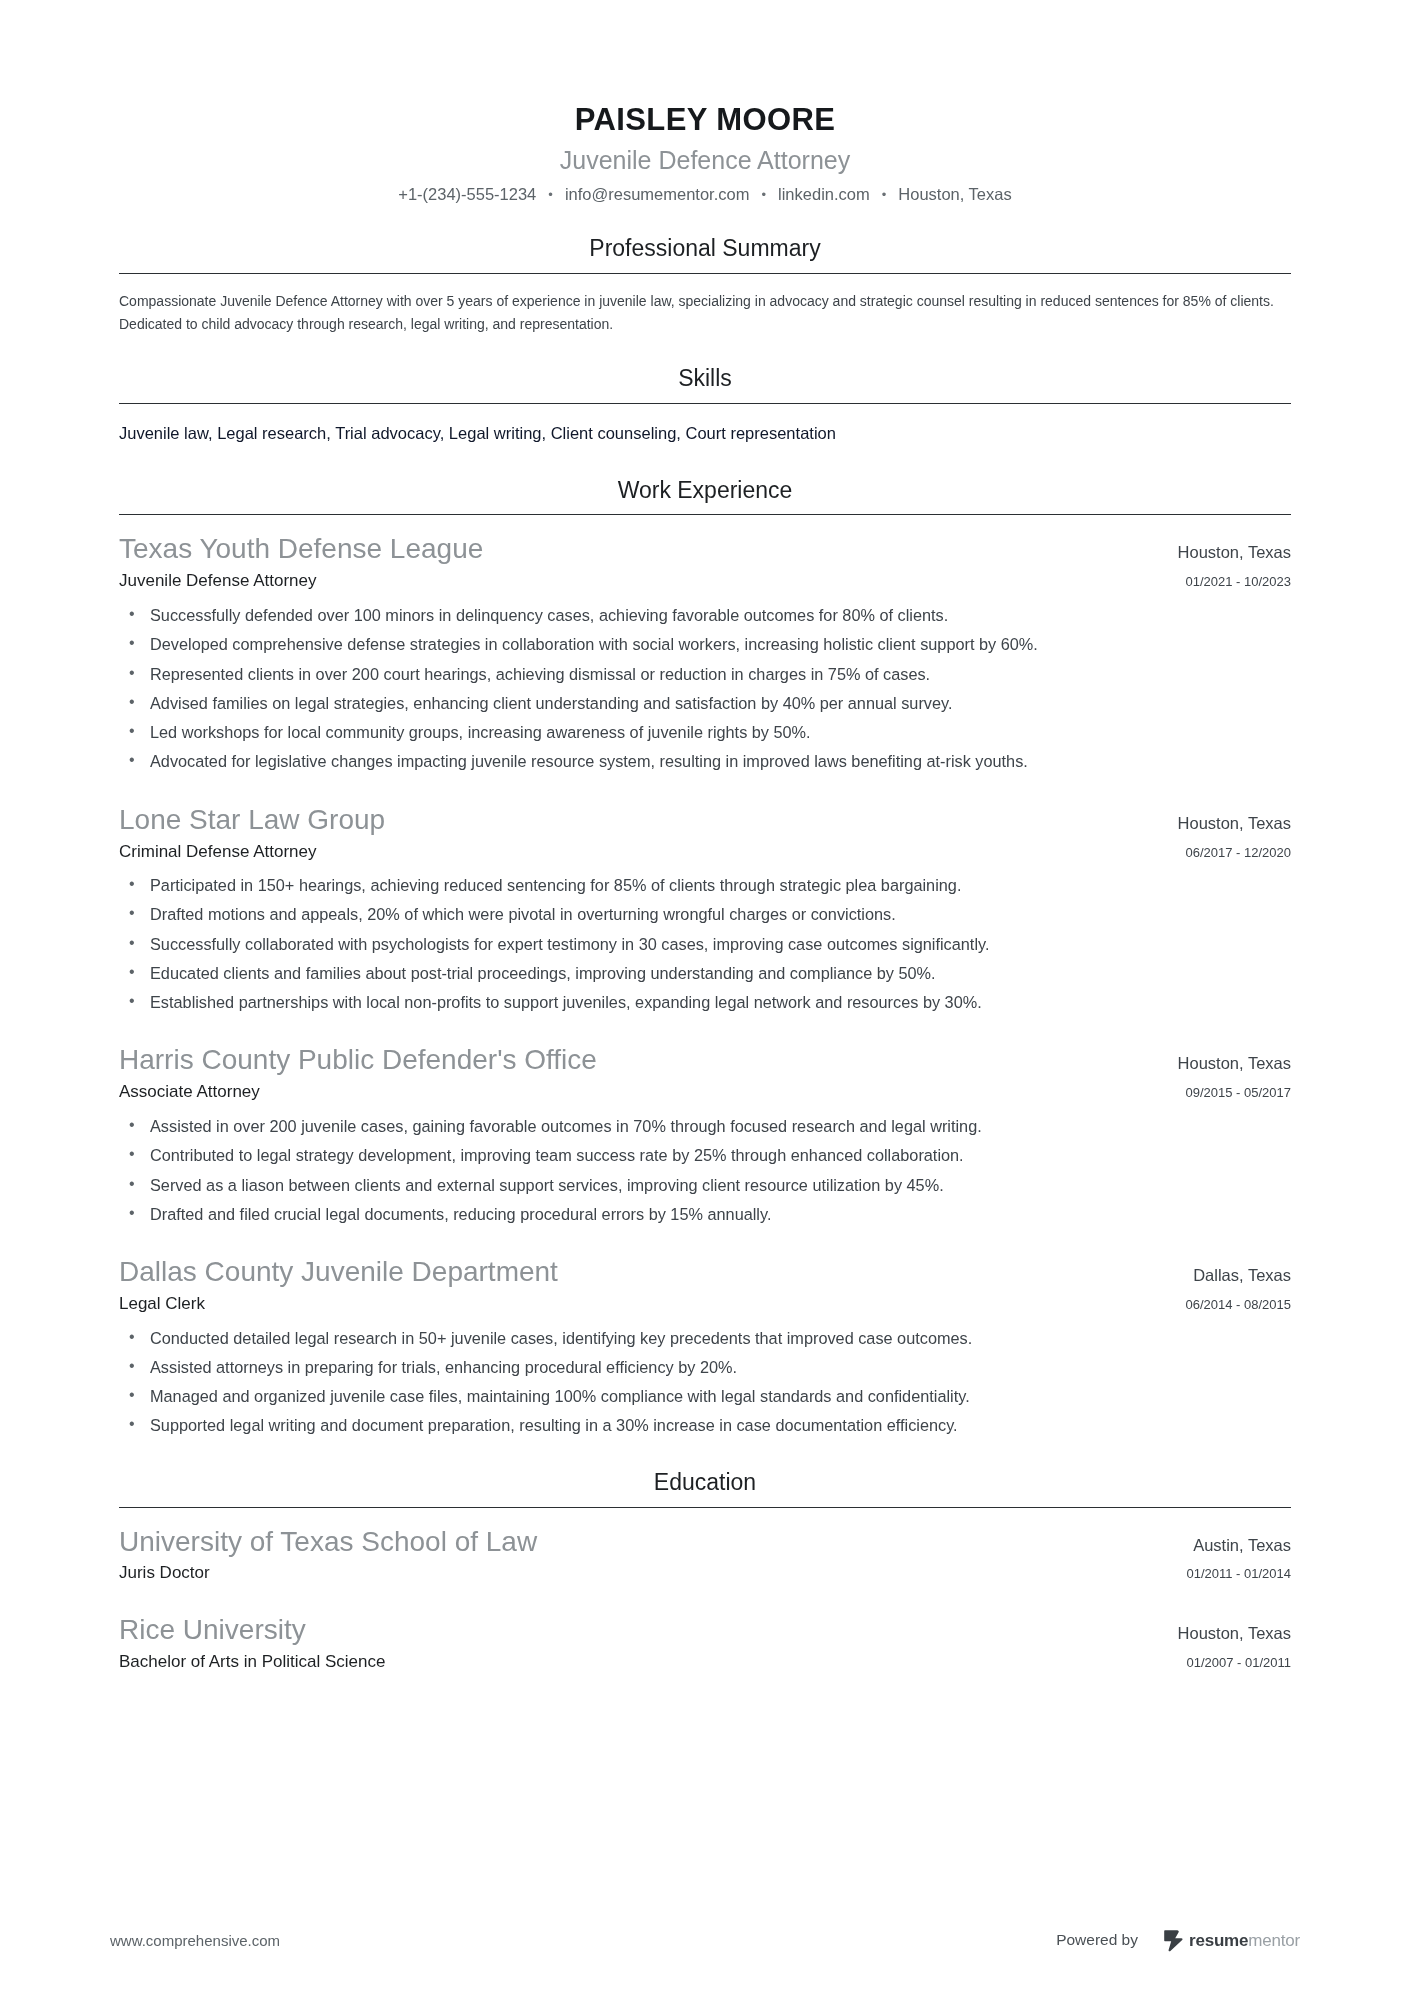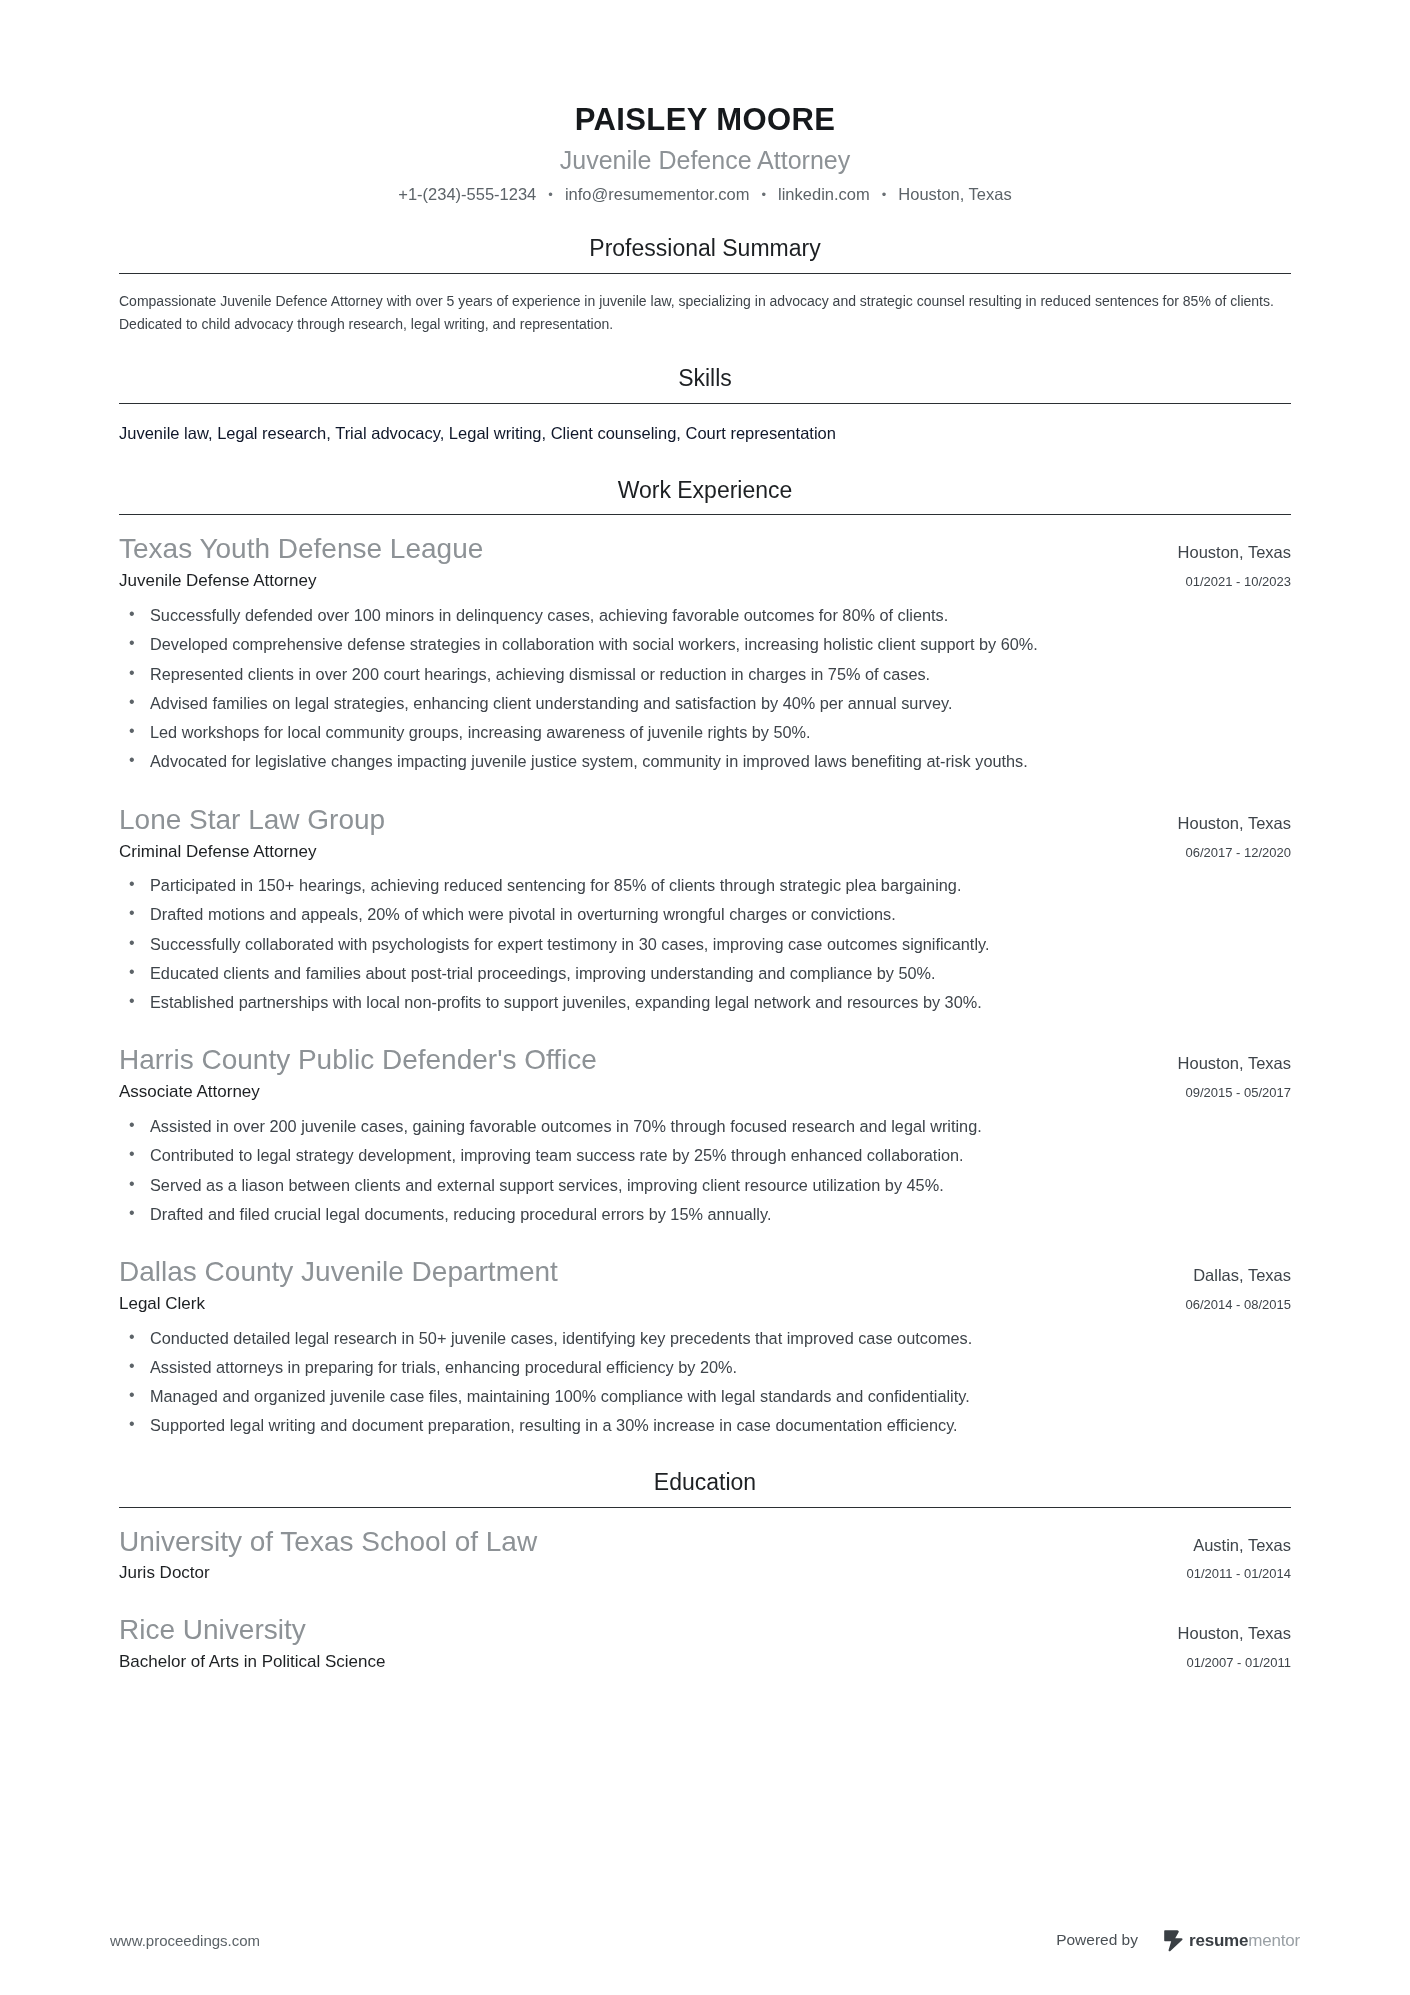--- a/index.html
+++ b/index.html
@@ -234,21 +234,21 @@
             <div class="entry-row sub">
               <div class="entry-role">Juvenile Defense Attorney</div>
               <div class="entry-date">01/2021 - 10/2023</div>
             </div>
             <ul class="bullets">
               <li>Successfully defended over 100 minors in delinquency cases, achieving favorable outcomes for 80% of clients.</li>
               <li>Developed comprehensive defense strategies in collaboration with social workers, increasing holistic client support by 60%.</li>
               <li>Represented clients in over 200 court hearings, achieving dismissal or reduction in charges in 75% of cases.</li>
               <li>Advised families on legal strategies, enhancing client understanding and satisfaction by 40% per annual survey.</li>
               <li>Led workshops for local community groups, increasing awareness of juvenile rights by 50%.</li>
-              <li>Advocated for legislative changes impacting juvenile justice system, community in improved laws benefiting at-risk youths.</li>
+              <li>Advocated for legislative changes impacting juvenile resource system, resulting in improved laws benefiting at-risk youths.</li>
             </ul>
           </div>
           <div class="entry">
             <div class="entry-row">
               <div class="entry-org">Lone Star Law Group</div>
               <div class="entry-loc">Houston, Texas</div>
             </div>
             <div class="entry-row sub">
               <div class="entry-role">Criminal Defense Attorney</div>
               <div class="entry-date">06/2017 - 12/2020</div>
@@ -319,21 +319,21 @@
               <div class="entry-role">Bachelor of Arts in Political Science</div>
               <div class="entry-date">01/2007 - 01/2011</div>
             </div>
           </div>
         </div>
     </div>
 
   </div>
 
   <div class="footer">
-    <div class="footer-left">www.proceedings.com</div>
+    <div class="footer-left">www.comprehensive.com</div>
     <div class="footer-right">
       <div class="powered">Powered by</div>
       <div class="logo">
         <svg class="logo-mark" viewBox="0 0 19 23">
           <path d="M1.2 1.2 H13.2 C14.4 1.2 15.2 2.2 14.6 3.3 L11.2 9.2 H17.4 C18.4 9.2 18.9 10.2 18.2 11 L6.4 22 C5.6 22.8 4.3 22.1 4.6 21 L7.2 12.2 H1.2 C0.6 12.2 0.2 11.8 0.2 11.2 V2.2 C0.2 1.6 0.6 1.2 1.2 1.2 Z" fill="#3a3f44"></path>
         </svg>
         <div class="logo-text">
           <span class="b">resume</span><span class="g">mentor</span>
         </div>
       </div>

